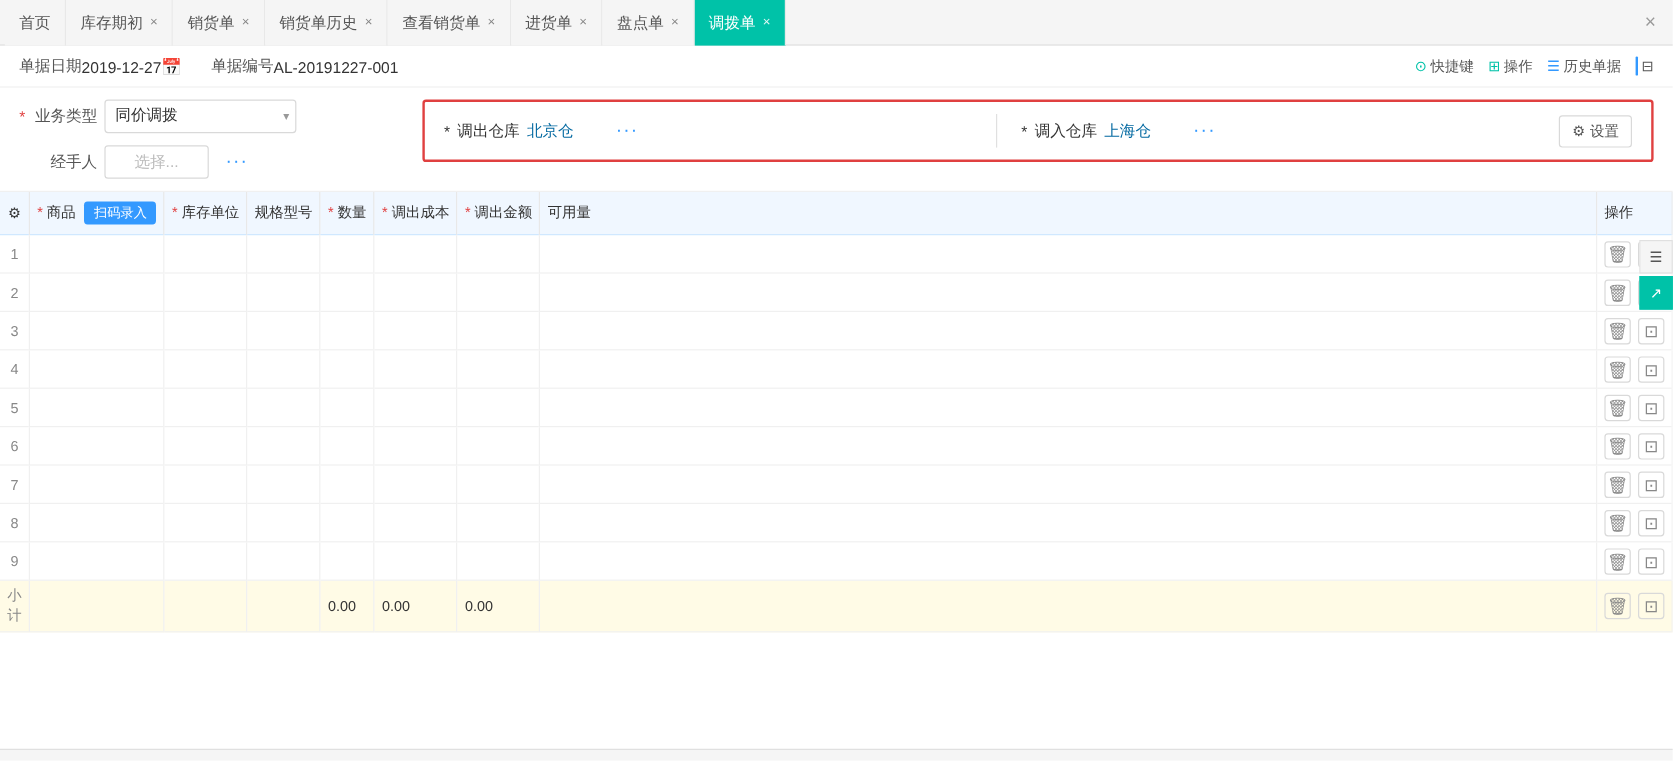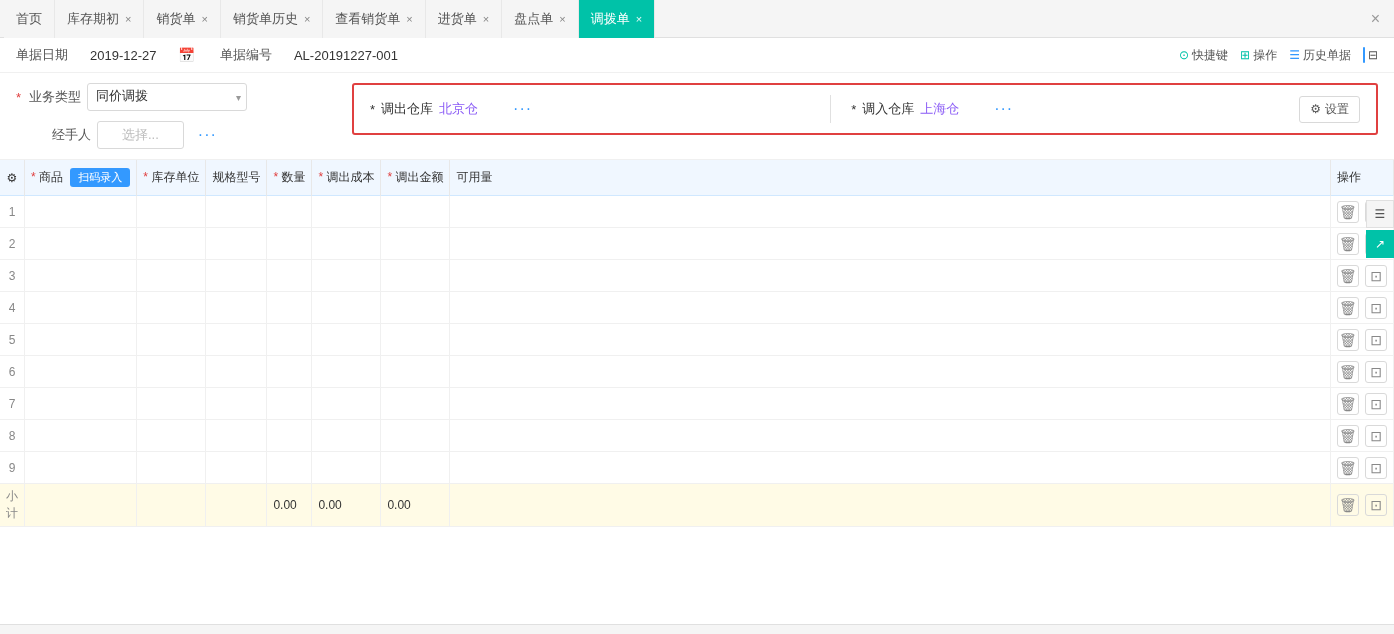--- a/index.html
+++ b/index.html
@@ -49,22 +49,22 @@
     
     .header-row {
       display: flex;
       align-items: center;
       padding: 8px 16px;
       border-bottom: 1px solid #f0f0f0;
       gap: 24px;
     }
     .header-field {
       display: flex;
-      align-items: center;
-      gap: 22px;
+      align-items: flex-end;
+      gap: 0;
       font-size: 13px;
     }
     .header-field label { color: #555; white-space: nowrap; }
     .header-field .value { color: #333; font-weight: 500; }
     .header-actions {
       margin-left: auto;
       display: flex;
       align-items: center;
       gap: 12px;
       font-size: 12px;
@@ -140,21 +140,21 @@
       color: #999;
       font-size: 10px;
     }
     .warehouse-field {
       display: flex;
       align-items: center;
       gap: 6px;
       flex: 1;
     }
     .warehouse-value {
-      color: #8b5cf6;
+      color: #0369a1;
       font-size: 13px;
       min-width: 60px;
     }
     .dots-btn {
       color: #3399ff;
       cursor: pointer;
       font-size: 16px;
       letter-spacing: 1px;
       margin-left: 8px;
     }
@@ -379,21 +379,21 @@
         <span class="required">*</span>
         <label>业务类型</label>
         <div class="form-select-wrapper">
           <div class="form-select" style="min-width:160px;">
             <span>同价调拨</span>
           </div>
           <span class="chevron">▾</span>
         </div>
       </div>
       <div class="form-field person-field">
-        <label style="margin-left:36px;">经手人</label>
+        <label style="margin-left:26px;">经手人</label>
         <span class="person-placeholder" style="color:#bbb;min-width:80px;border:1px solid #d9d9d9;padding:2px 24px;border-radius:3px;height:28px;display:flex;align-items:center;">选择...</span>
         <span class="dots-btn">···</span>
       </div>
     </div>
 
     <div class="form-right">
       <div class="warehouse-field">
         <span class="required">*</span>
         <label>调出仓库</label>
         <span class="warehouse-value">北京仓</span>

